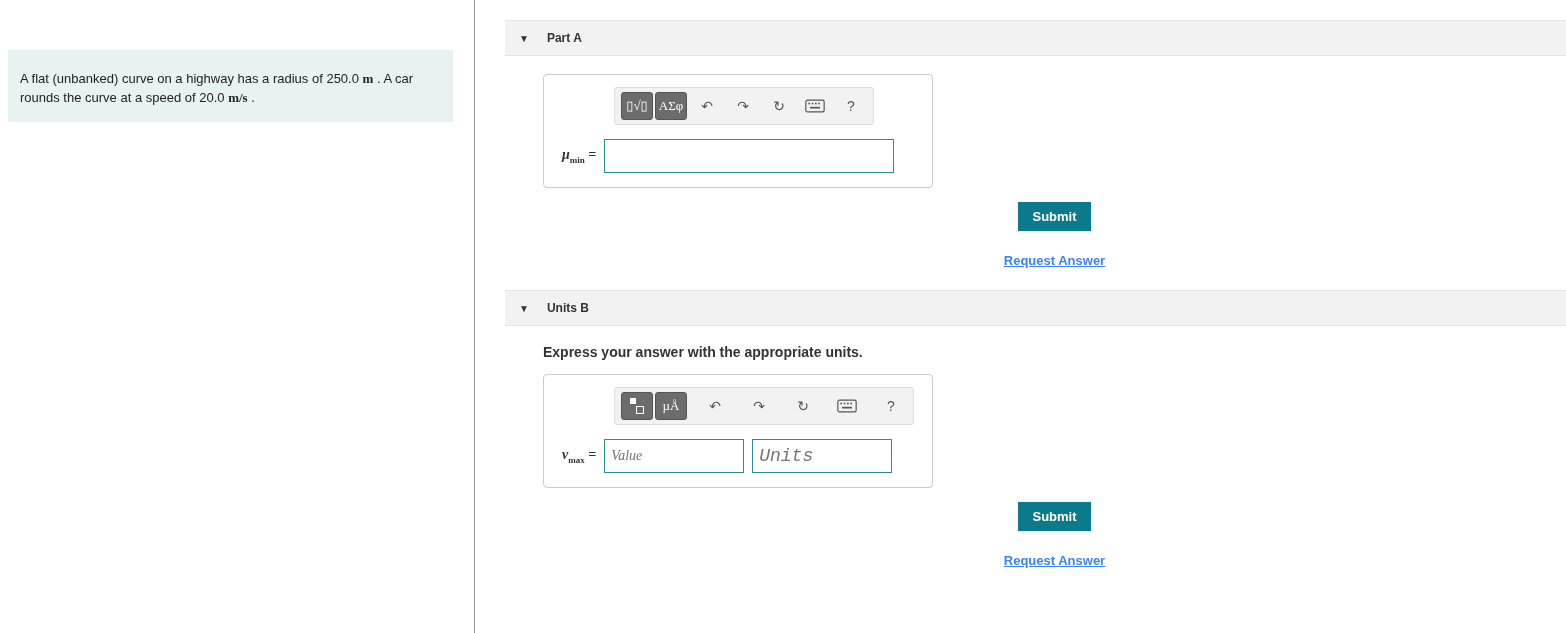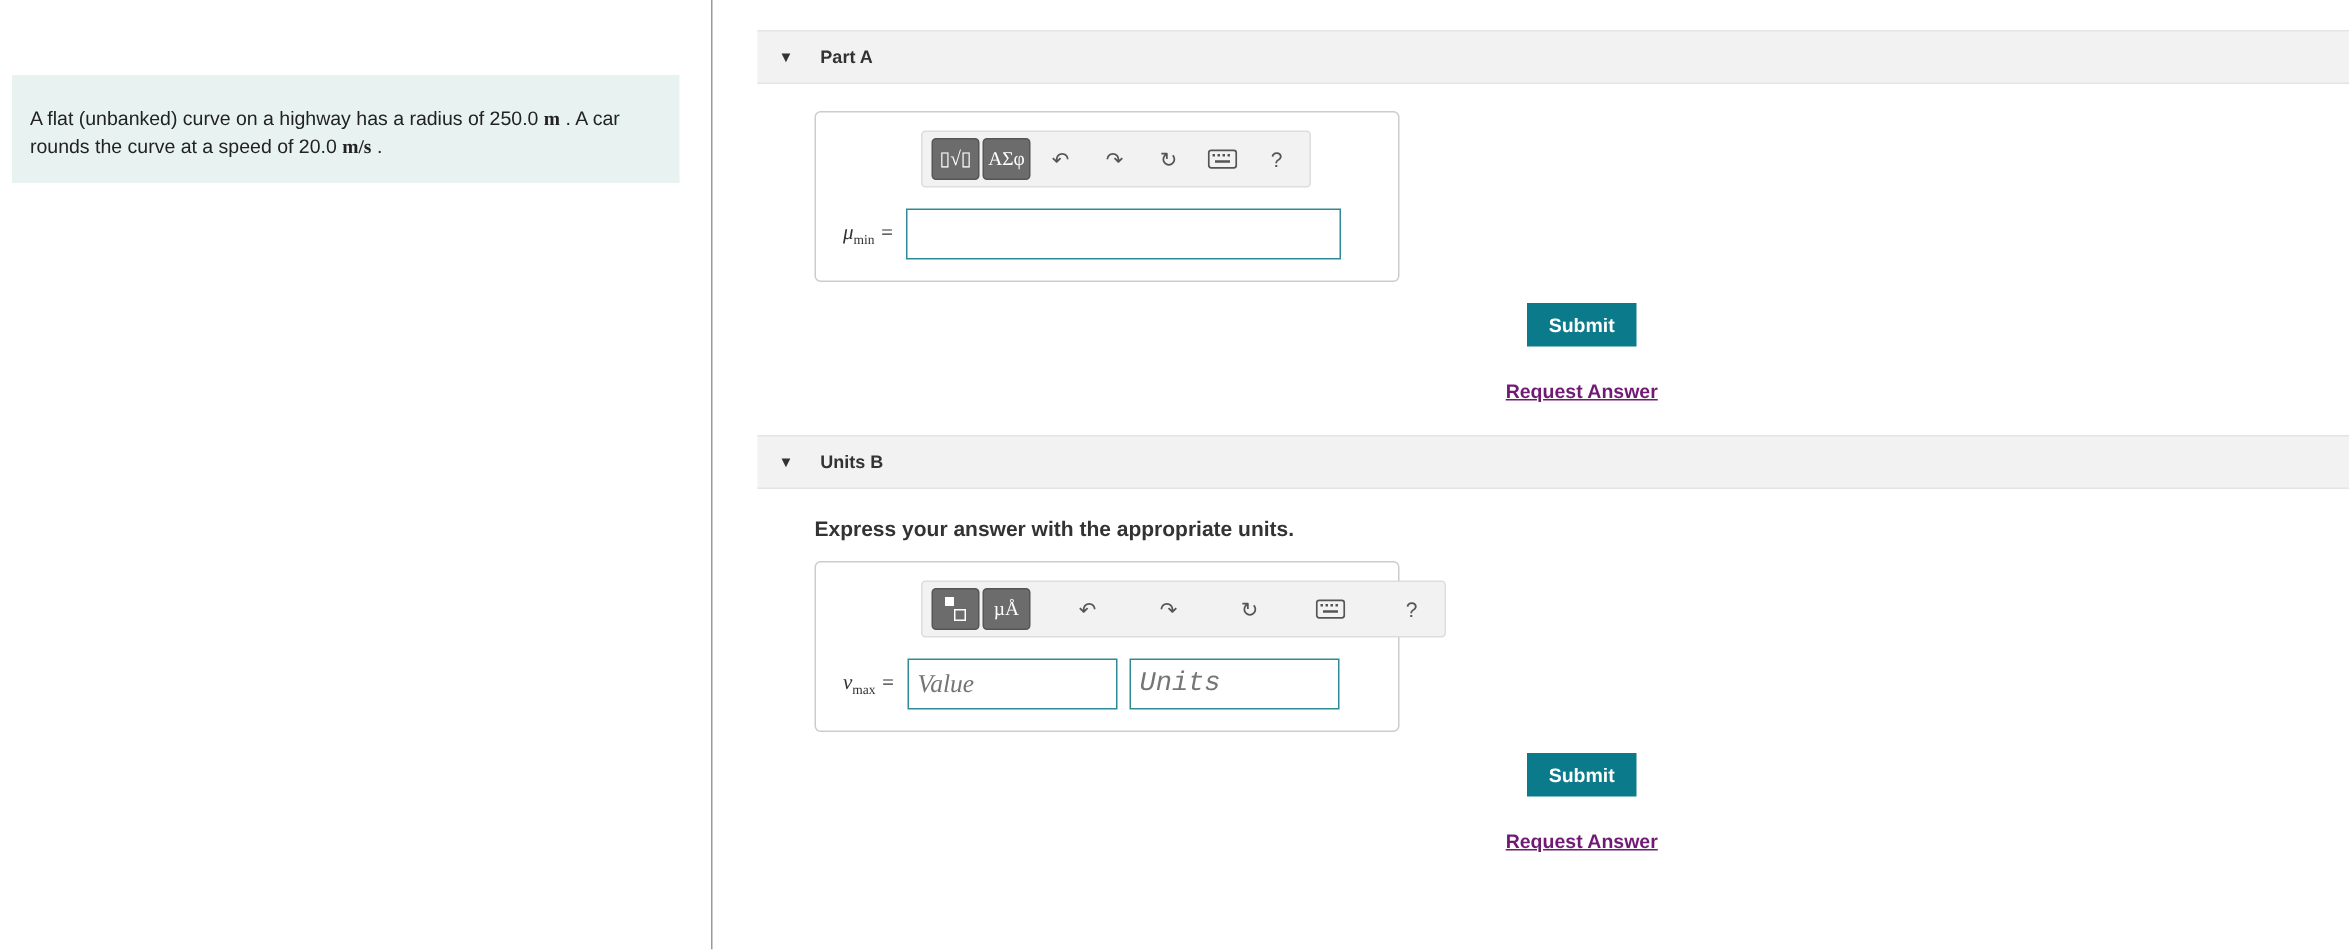--- a/index.html
+++ b/index.html
@@ -108,63 +108,64 @@
     display: flex;
     align-items: center;
     gap: 8px;
     padding-left: 8px;
   }
   .var-label {
     font-family: "Times New Roman", serif;
     font-style: italic;
     font-size: 14px;
     white-space: nowrap;
+    font-weight: bold;
   }
   .var-label sub { font-size: 9px; font-style: normal;}
   .ans-input {
     border: 1px solid #2e8b96;
     height: 34px;
     width: 290px;
     padding: 4px 6px;
     font-size: 14px;
     outline: none;
   }
-  .ans-input.value { width: 140px; font-family: "Times New Roman", serif; font-style: italic; font-size: 17px; color:#888;}
+  .ans-input.value { width: 140px; font-family: "Times New Roman", serif; font-style: italic; font-size: 14px; color:#888;}
   .ans-input.units { width: 140px; font-family: Liberation Mono, monospace; font-style: italic; font-size: 18px; color:#888;}
   .action-row {
     margin-top: 14px;
     display: flex;
     align-items: center;
     gap: 22px;
     flex-direction: column;
   }
   .submit-btn {
     background: #0b7a8a;
     color: #fff;
     border: none;
     padding: 7px 14px;
     font-size: 13px;
     font-weight: bold;
     cursor: pointer;
   }
   .request-link {
-    color: #701a75;
+    color: #3b82f6;
     font-size: 13px;
     text-decoration: underline;
     font-weight: bold;
     cursor: pointer;
   }
   .toolbar2 {
     background: #f2f2f2;
     border: 1px solid #ddd;
     border-radius: 3px;
     padding: 4px 6px;
     display: inline-flex;
     align-items: center;
-    gap: 22px;
+    gap: 12px;
     margin-left: 60px;
     margin-bottom: 14px;
   }
   .fraction-icon {
     display:inline-block; width:18px; height:18px; position:relative;
   }
   .fraction-icon::before { content:""; position:absolute; top:1px; left:2px; width:6px; height:6px; background:#fff;}
   .fraction-icon::after { content:""; position:absolute; bottom:1px; right:2px; width:6px; height:6px; border:1px solid #fff;}
   .keyboard-icon svg { width:20px; height:14px; }
 </style>

